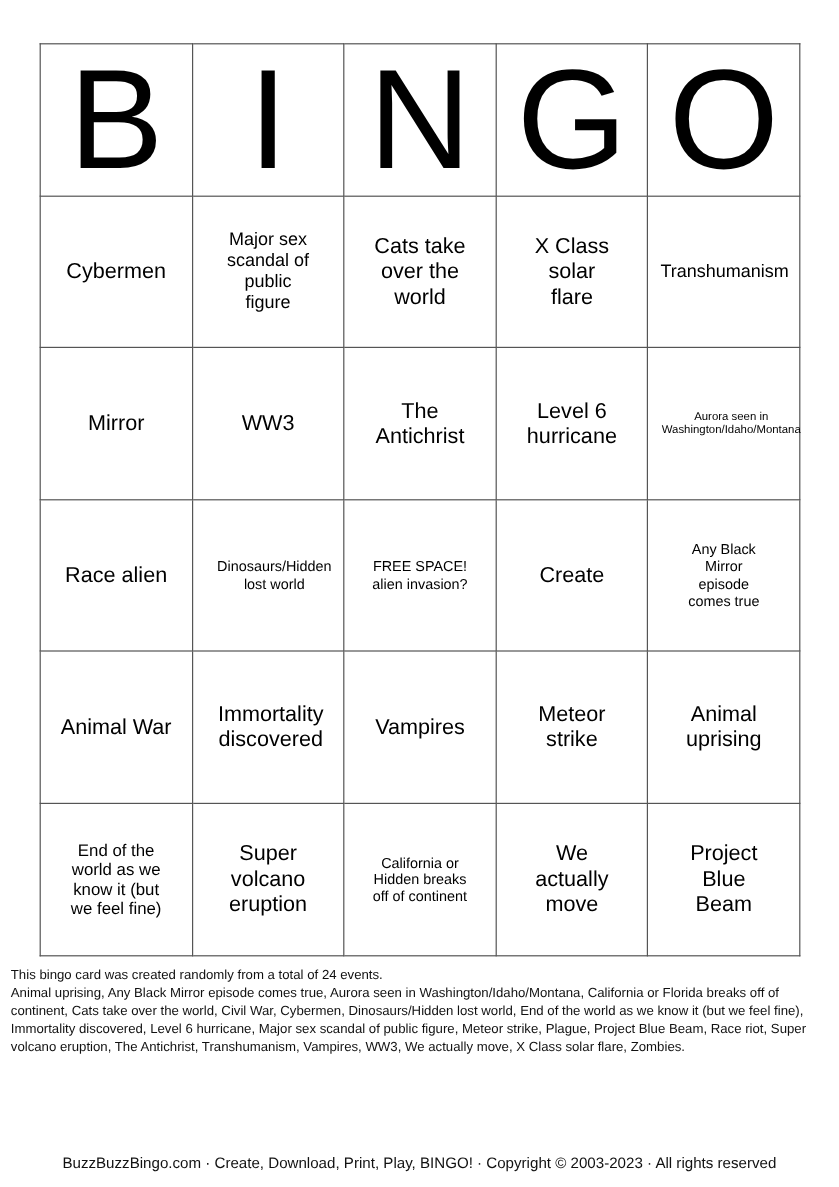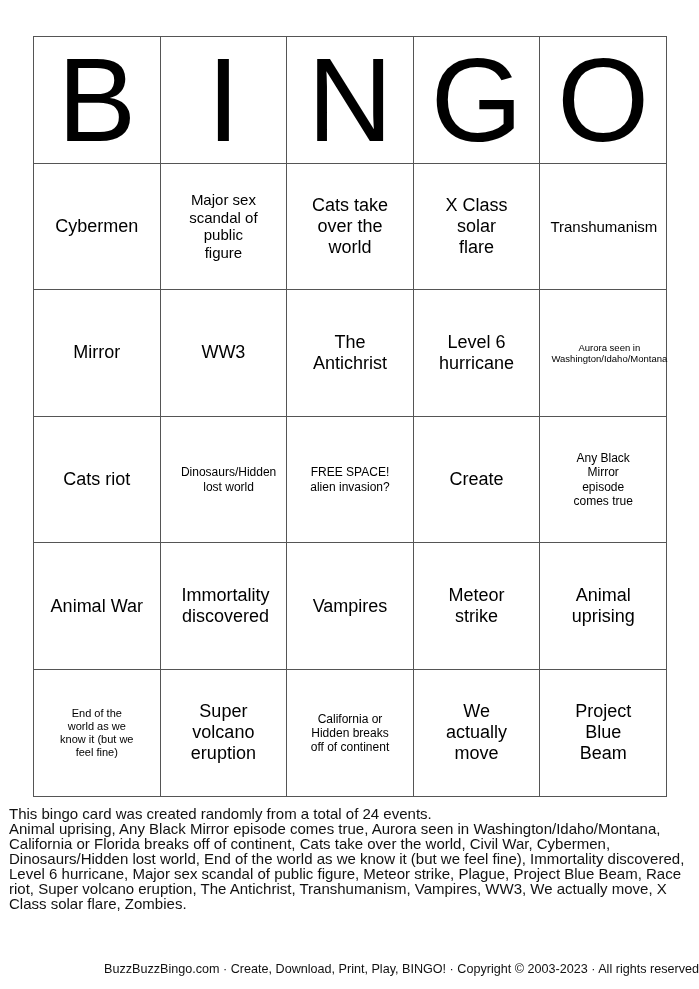--- a/index.html
+++ b/index.html
@@ -42,30 +42,30 @@
     .sz-l { font-size: 18px; }
     .sz-m { font-size: 15px; }
     .sz-s { font-size: 12px; }
     .sz-xs { font-size: 9.5px; }
     .cell-text { display: inline-block; }
     .info {
       position: absolute;
       left: 9px;
       top: 806px;
       width: 684px;
-      font-size: 15px;
+      font-size: 11px;
       line-height: 15px;
       color: #111;
     }
     .footer {
       position: absolute;
       left: 0;
       top: 962px;
       width: 699px;
-      text-align: right;
+      text-align: center;
       font-size: 12.6px;
       color: #111;
     }
   </style>
 </head>
 <body>
 
 <table class="card">
   <tbody>
       <tr>
@@ -83,35 +83,35 @@
     <td class="sz-m"><span class="cell-text">Transhumanism</span></td>
   </tr>
   <tr>
     <td class="sz-l"><span class="cell-text">Mirror</span></td>
     <td class="sz-l"><span class="cell-text">WW3</span></td>
     <td class="sz-l"><span class="cell-text" style="width:90px">The Antichrist</span></td>
     <td class="sz-l"><span class="cell-text" style="width:90px">Level 6 hurricane</span></td>
     <td class="sz-xs"><span class="cell-text" style="width:118px">Aurora seen in Washington/Idaho/Montana</span></td>
   </tr>
   <tr>
-    <td class="sz-l"><span class="cell-text">Cats riot</span></td>
+    <td class="sz-l"><span class="cell-text">Race alien</span></td>
     <td class="sz-s"><span class="cell-text" style="width:116px">Dinosaurs/Hidden lost world</span></td>
     <td class="sz-s"><span class="cell-text" style="width:90px">FREE SPACE! alien invasion?</span></td>
     <td class="sz-l"><span class="cell-text">Create</span></td>
     <td class="sz-s"><span class="cell-text" style="width:70px">Any Black Mirror episode comes true</span></td>
   </tr>
   <tr>
     <td class="sz-l"><span class="cell-text">Animal War</span></td>
     <td class="sz-l"><span class="cell-text" style="width:110px">Immortality discovered</span></td>
     <td class="sz-l"><span class="cell-text">Vampires</span></td>
     <td class="sz-l"><span class="cell-text" style="width:80px">Meteor strike</span></td>
     <td class="sz-l"><span class="cell-text" style="width:80px">Animal uprising</span></td>
   </tr>
   <tr>
-    <td class="sz-s"><span class="cell-text" style="width:76px; font-size:11px">End of the world as we know it (but we feel fine)</span></td>
+    <td class="sz-s"><span class="cell-text" style="width:76px; font-size:14px">End of the world as we know it (but we feel fine)</span></td>
     <td class="sz-l"><span class="cell-text" style="width:80px">Super volcano eruption</span></td>
     <td class="sz-s"><span class="cell-text" style="width:80px">California or Hidden breaks off of continent</span></td>
     <td class="sz-l"><span class="cell-text" style="width:70px">We actually move</span></td>
     <td class="sz-l"><span class="cell-text" style="width:70px">Project Blue Beam</span></td>
   </tr>
 </tbody>
   </table>
 
 <div class="info">
   <div>This bingo card was created randomly from a total of 24 events.</div>

